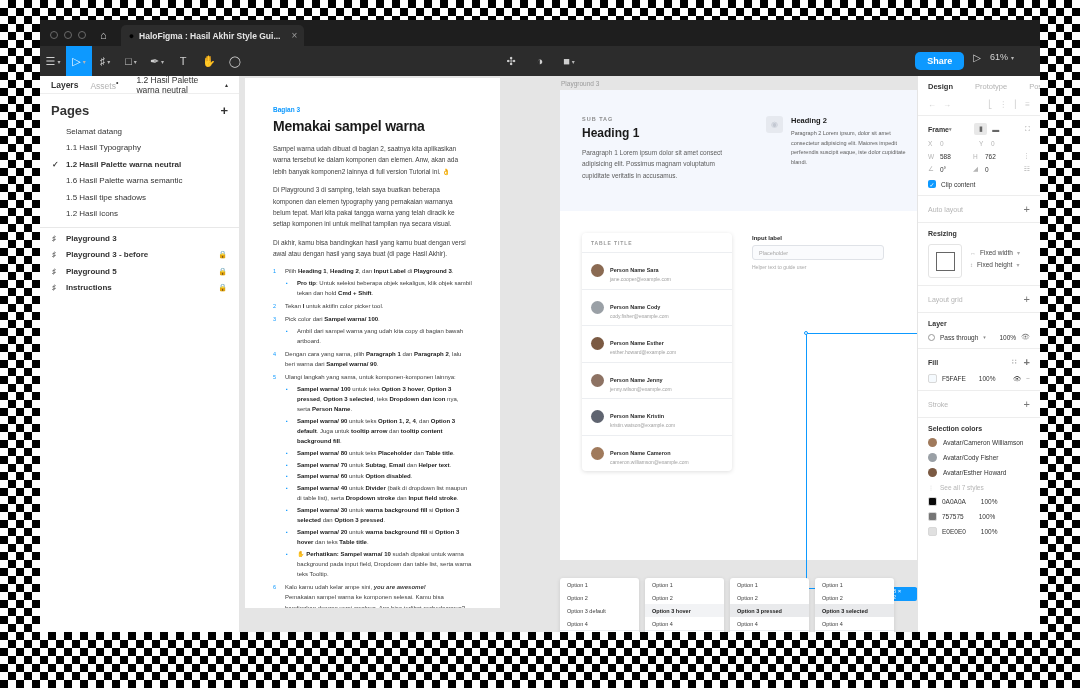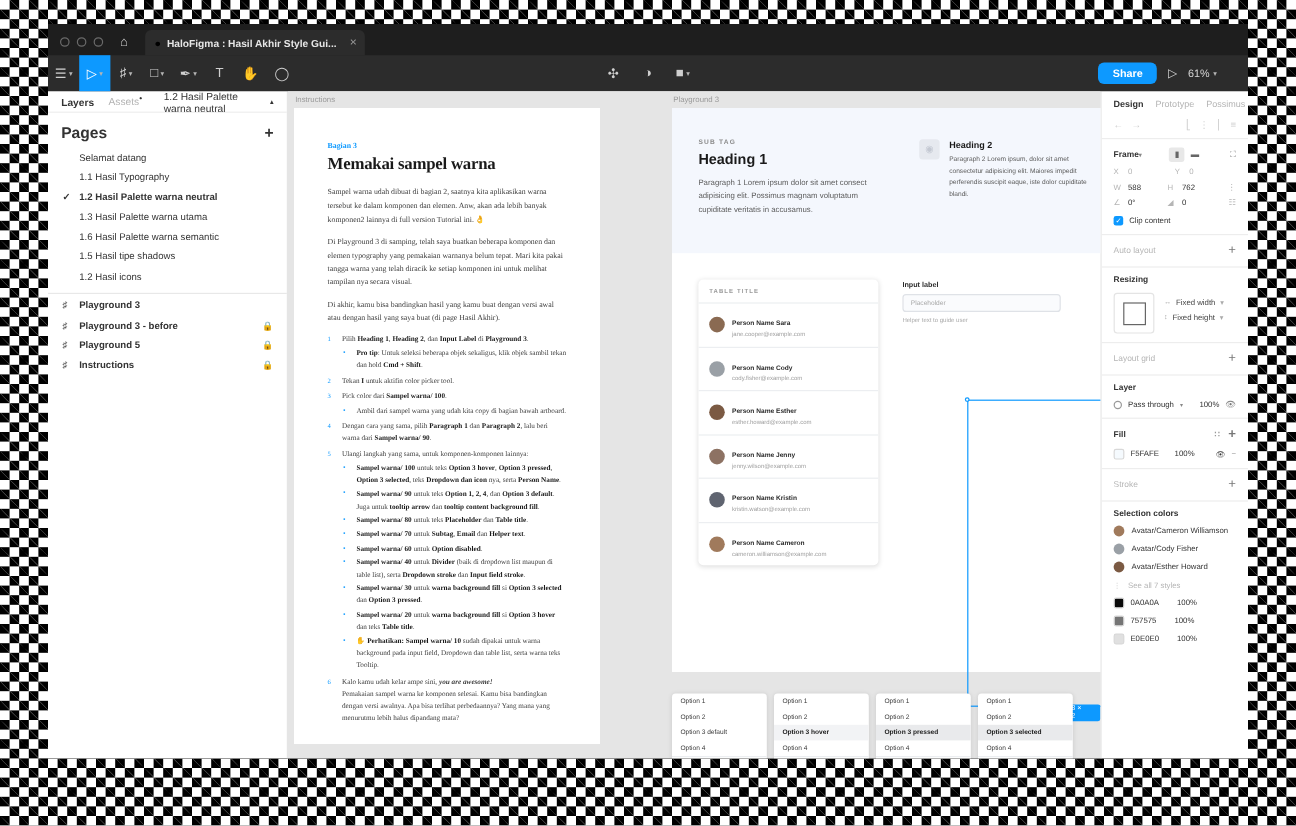--- a/index.html
+++ b/index.html
@@ -39,21 +39,21 @@
   }
   .tab-fav { font-size: 9px; }
   .tab-title { color: #e6e6e6; font-size: 8.5px; white-space: nowrap; overflow: hidden; text-overflow: ellipsis; font-weight: 600; }
   .tab-x { color: #9b9b9b; font-size: 10px; margin-left: 6px; }
   
   .toolbar { height: 30px; background: #2c2c2c; display: flex; align-items: center; position: relative; }
   .tb-btn { height: 30px; min-width: 26px; display: flex; align-items: center; justify-content: center; gap: 2px; color: #cfcfcf; font-size: 11px; padding: 0 5px; }
   .tb-btn.active { background: #0d99ff; color: #fff; }
   .tb-caret { font-size: 6px; color: #b5b5b5; }
   .tb-mid { position: absolute; left: 50%; transform: translateX(-50%); display: flex; align-items: center; gap: 3px; }
-  .tb-right { margin-left: auto; display: flex; align-items: center; gap: 9px; padding-right: 26px; }
+  .tb-right { margin-left: auto; display: flex; align-items: flex-start; gap: 9px; padding-right: 26px; }
   .share-btn { background: #0d99ff; color: #fff; font-size: 9px; font-weight: 600; border-radius: 5px; padding: 4px 12px; border: none; }
   .play-ico { color: #d6d6d6; font-size: 10px; }
   .zoom-lbl { color: #d6d6d6; font-size: 9px; display: flex; align-items: center; gap: 3px; }
   
   .body-row { flex: 1; display: flex; min-height: 0; background: #e5e5e5; }
   
   .left-panel { width: 200px; background: #fff; display: flex; flex-direction: column; border-right: 1px solid #e5e5e5; }
   .lp-tabs { height: 18px; display: flex; align-items: center; gap: 12px; padding: 0 11px; font-size: 8.5px; border-bottom: 1px solid #eee; }
   .lp-tab { color: #b3b3b3; }
   .lp-tab.active { color: #333; font-weight: 700; }
@@ -67,21 +67,21 @@
   .page-item.sel { font-weight: 700; }
   .pages-div { height: 1px; background: #e8e8e8; margin: 5px 0 2px 0; }
   .frame-item { height: 16.5px; display: flex; align-items: center; gap: 6px; font-size: 8px; color: #333; font-weight: 700; padding: 0 11px 0 12px; }
   .frame-ico { font-size: 8px; color: #555; width: 8px; }
   .lock { margin-left: auto; font-size: 7.5px; color: #333; }
   
   .canvas { flex: 1; position: relative; background: #e5e5e5; overflow: hidden; }
   .frame-label { position: absolute; font-size: 6.5px; color: #9a9a9a; }
   .doc-card { position: absolute; background: #fff; }
   
-  #instr-doc { left: 5px; top: 14px; width: 255px; height: 530px; padding: 28px 28px 0 28px; overflow: hidden; font-family: Liberation Serif, serif; }
+  #instr-doc { left: 5px; top: 2px; width: 255px; height: 530px; padding: 28px 28px 0 28px; overflow: hidden; }
   .bagian { color: #0d99ff; font-size: 6.5px; font-weight: 700; margin-bottom: 5px; }
   .doc-h1 { font-size: 14px; font-weight: 700; color: #1a1a1a; margin-bottom: 9px; letter-spacing: -0.2px; }
   .doc-p { font-size: 6.5px; line-height: 1.75; color: #3d3d3d; margin-bottom: 7px; }
   ol.steps { list-style: none; counter-reset: s; margin-top: 3px; }
   ol.steps > li { counter-increment: s; position: relative; padding-left: 12px; font-size: 6px; line-height: 1.7; color: #3d3d3d; margin-bottom: 2.5px; }
   ol.steps > li::before { content: counter(s); position: absolute; left: 0; color: #0d99ff; font-size: 5.5px; top: 1px; }
   ul.sub { list-style: none; margin: 1.5px 0 3px 0; }
   ul.sub > li { position: relative; padding-left: 12px; font-size: 6px; line-height: 1.7; color: #3d3d3d; margin-bottom: 1.5px; }
   ul.sub > li::before { content: "\25AA"; position: absolute; left: 1px; color: #0d99ff; font-size: 5px; top: 1px; }
   .b { font-weight: 700; color: #1a1a1a; }
@@ -117,21 +117,21 @@
   #drop-area { position: absolute; left: 320px; top: 490px; width: 600px; }
   .drop-list-row { display: flex; gap: 6px; padding-top: 12px; }
   .drop-list { width: 79px; background: #fff; border-radius: 3px; box-shadow: 0 1px 4px rgba(0,0,0,.12); overflow: hidden; }
   .opt { font-size: 5.5px; color: #3b3b3b; padding: 3.5px 7px; }
   .opt.hover { background: #f2f3f5; font-weight: 700; color: #1a1a1a; }
   .opt.pressed { background: #e9eaec; font-weight: 700; color: #1a1a1a; }
   .opt.selected { background: #e9eaec; font-weight: 700; color: #1a1a1a; }
   .opt.disabled { color: #c4c4c4; border-top: 1px solid #eceef1; }
   
   .right-panel { width: 123px; background: #fff; border-left: 1px solid #e5e5e5; font-size: 7px; color: #333; overflow: hidden; }
-  .rp-tabs { display: flex; gap: 10px; padding: 6px 10px 5px 10px; font-size: 7.5px; text-align: right; }
+  .rp-tabs { display: flex; gap: 22px; padding: 6px 10px 5px 10px; font-size: 7.5px; text-align: right; }
   .rp-tab { color: #b3b3b3; }
   .rp-tab.active { color: #333; font-weight: 700; }
   .rp-sec { border-top: 1px solid #ededed; padding: 7px 10px; }
   .rp-icorow { display: flex; align-items: center; padding: 4px 10px 6px 10px; color: #cfcfcf; font-size: 8px; gap: 7px; }
   .rp-icorow .spacer { flex: 1; }
   .rp-hdr { display: flex; align-items: center; justify-content: space-between; font-weight: 700; font-size: 7px; color: #333; }
   .rp-hdr.muted { color: #b5b5b5; font-weight: 400; }
   .al-note { display: flex; gap: 5px; margin-top: 6px; }
   .al-sq { width: 9px; height: 9px; border: 1px solid #c9c9c9; border-radius: 2px; flex-shrink: 0; font-size: 5px; display: flex; align-items: center; justify-content: center; color: #999; }
   .al-txt { font-size: 6px; line-height: 1.55; color: #5e5e5e; }
@@ -234,23 +234,20 @@
             <span>Selamat datang</span>
           </div>
           <div class="page-item">
             <span>1.1 Hasil Typography</span>
           </div>
           <div class="page-item sel">
             <span class="chk">✓</span>
             <span>1.2 Hasil Palette warna neutral</span>
           </div>
           <div class="page-item">
-            <span>1.3 Hasil Palette warna utama</span>
-          </div>
-          <div class="page-item">
             <span>1.6 Hasil Palette warna semantic</span>
           </div>
           <div class="page-item">
             <span>1.5 Hasil tipe shadows</span>
           </div>
           <div class="page-item">
             <span>1.2 Hasil icons</span>
           </div>
         </div>
       <div class="pages-div"></div>

